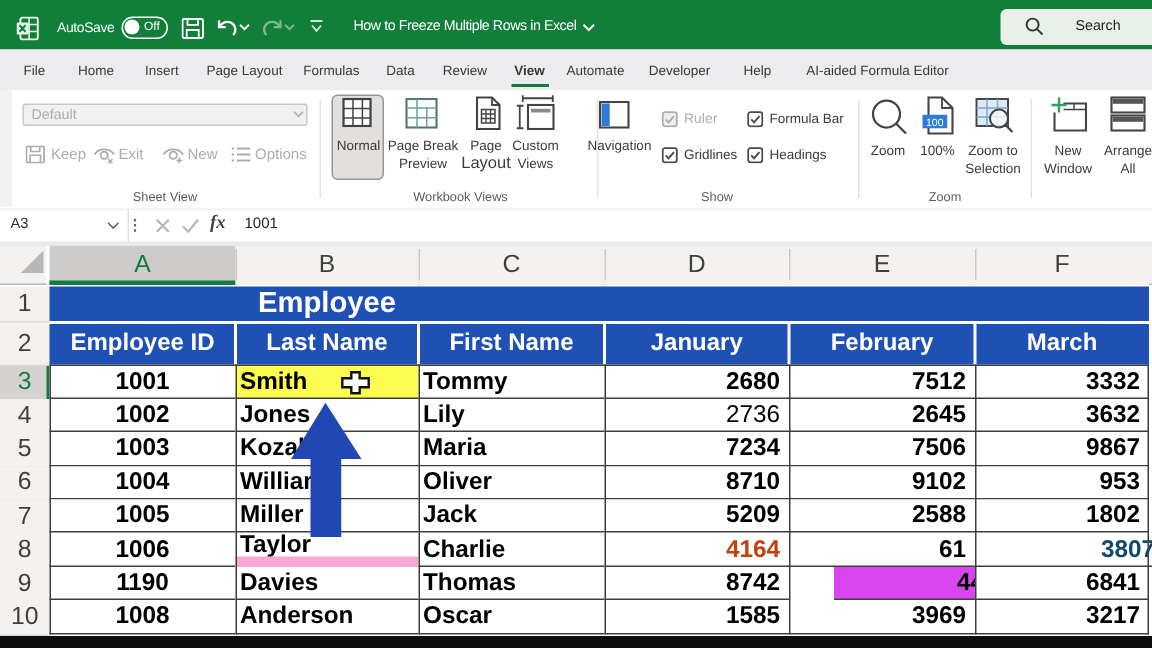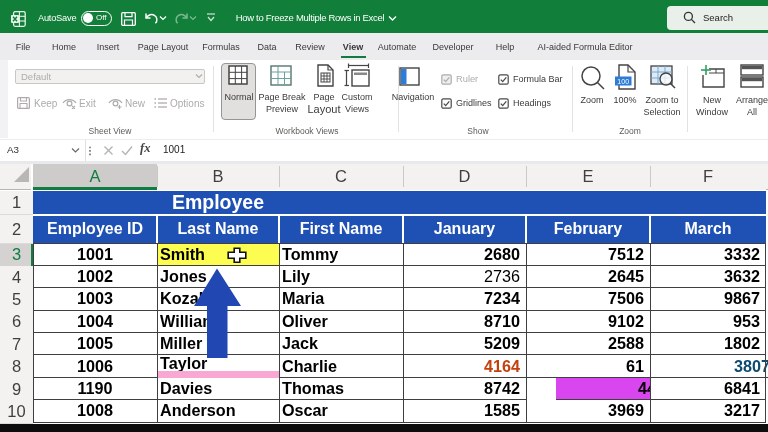--- a/index.html
+++ b/index.html
@@ -46,21 +46,21 @@
   </svg>
 <div class="a ct" style="left:230px;top:10px;width:160px;height:15px;color:#fff;font-size:9.5px;letter-spacing:-0.3px;white-space:nowrap;">How to Freeze Multiple Rows in Excel</div>
 <svg class="a" style="left:388px;top:15px;" width="9" height="7" viewBox="0 0 9 7">
 <path d="M1 1.5 L4.5 5 L8 1.5" fill="none" stroke="#fff" stroke-width="1.3"></path>
   </svg>
 <div class="a cl" style="left:667px;top:6px;width:108px;height:23.5px;background:#e9efe9;border-radius:4px;">
 <svg style="margin-left:16px;" width="13" height="13" viewBox="0 0 13 13">
 <circle cx="5.4" cy="5.4" r="4" fill="none" stroke="#333" stroke-width="1.3"></circle>
 <line x1="8.4" y1="8.4" x2="12" y2="12" stroke="#333" stroke-width="1.3"></line>
     </svg>
-<span style="margin-left:7px;color:#222;font-size:9.5px;">Search</span>
+<span style="margin-left:21px;color:#222;font-size:9.5px;">Search</span>
   </div>
 <div class="a" style="left:0;top:33px;width:768px;height:27px;background:#ecebee;"></div>
 <div class="a ct" style="left:-47px;top:39px;width:140px;height:15px;color:#3a3937;font-size:9px;white-space:nowrap;">File</div>
 <div class="a ct" style="left:-6px;top:39px;width:140px;height:15px;color:#3a3937;font-size:9px;white-space:nowrap;">Home</div>
 <div class="a ct" style="left:38px;top:39px;width:140px;height:15px;color:#3a3937;font-size:9px;white-space:nowrap;">Insert</div>
 <div class="a ct" style="left:93px;top:39px;width:140px;height:15px;color:#3a3937;font-size:9px;white-space:nowrap;">Page Layout</div>
 <div class="a ct" style="left:151px;top:39px;width:140px;height:15px;color:#3a3937;font-size:9px;white-space:nowrap;">Formulas</div>
 <div class="a ct" style="left:197px;top:39px;width:140px;height:15px;color:#3a3937;font-size:9px;white-space:nowrap;">Data</div>
 <div class="a ct" style="left:240px;top:39px;width:140px;height:15px;color:#3a3937;font-size:9px;white-space:nowrap;">Review</div>
 <div class="a ct" style="left:283px;top:39px;width:140px;height:15px;color:#3a3937;font-size:9px;font-weight:bold;white-space:nowrap;">View</div>

